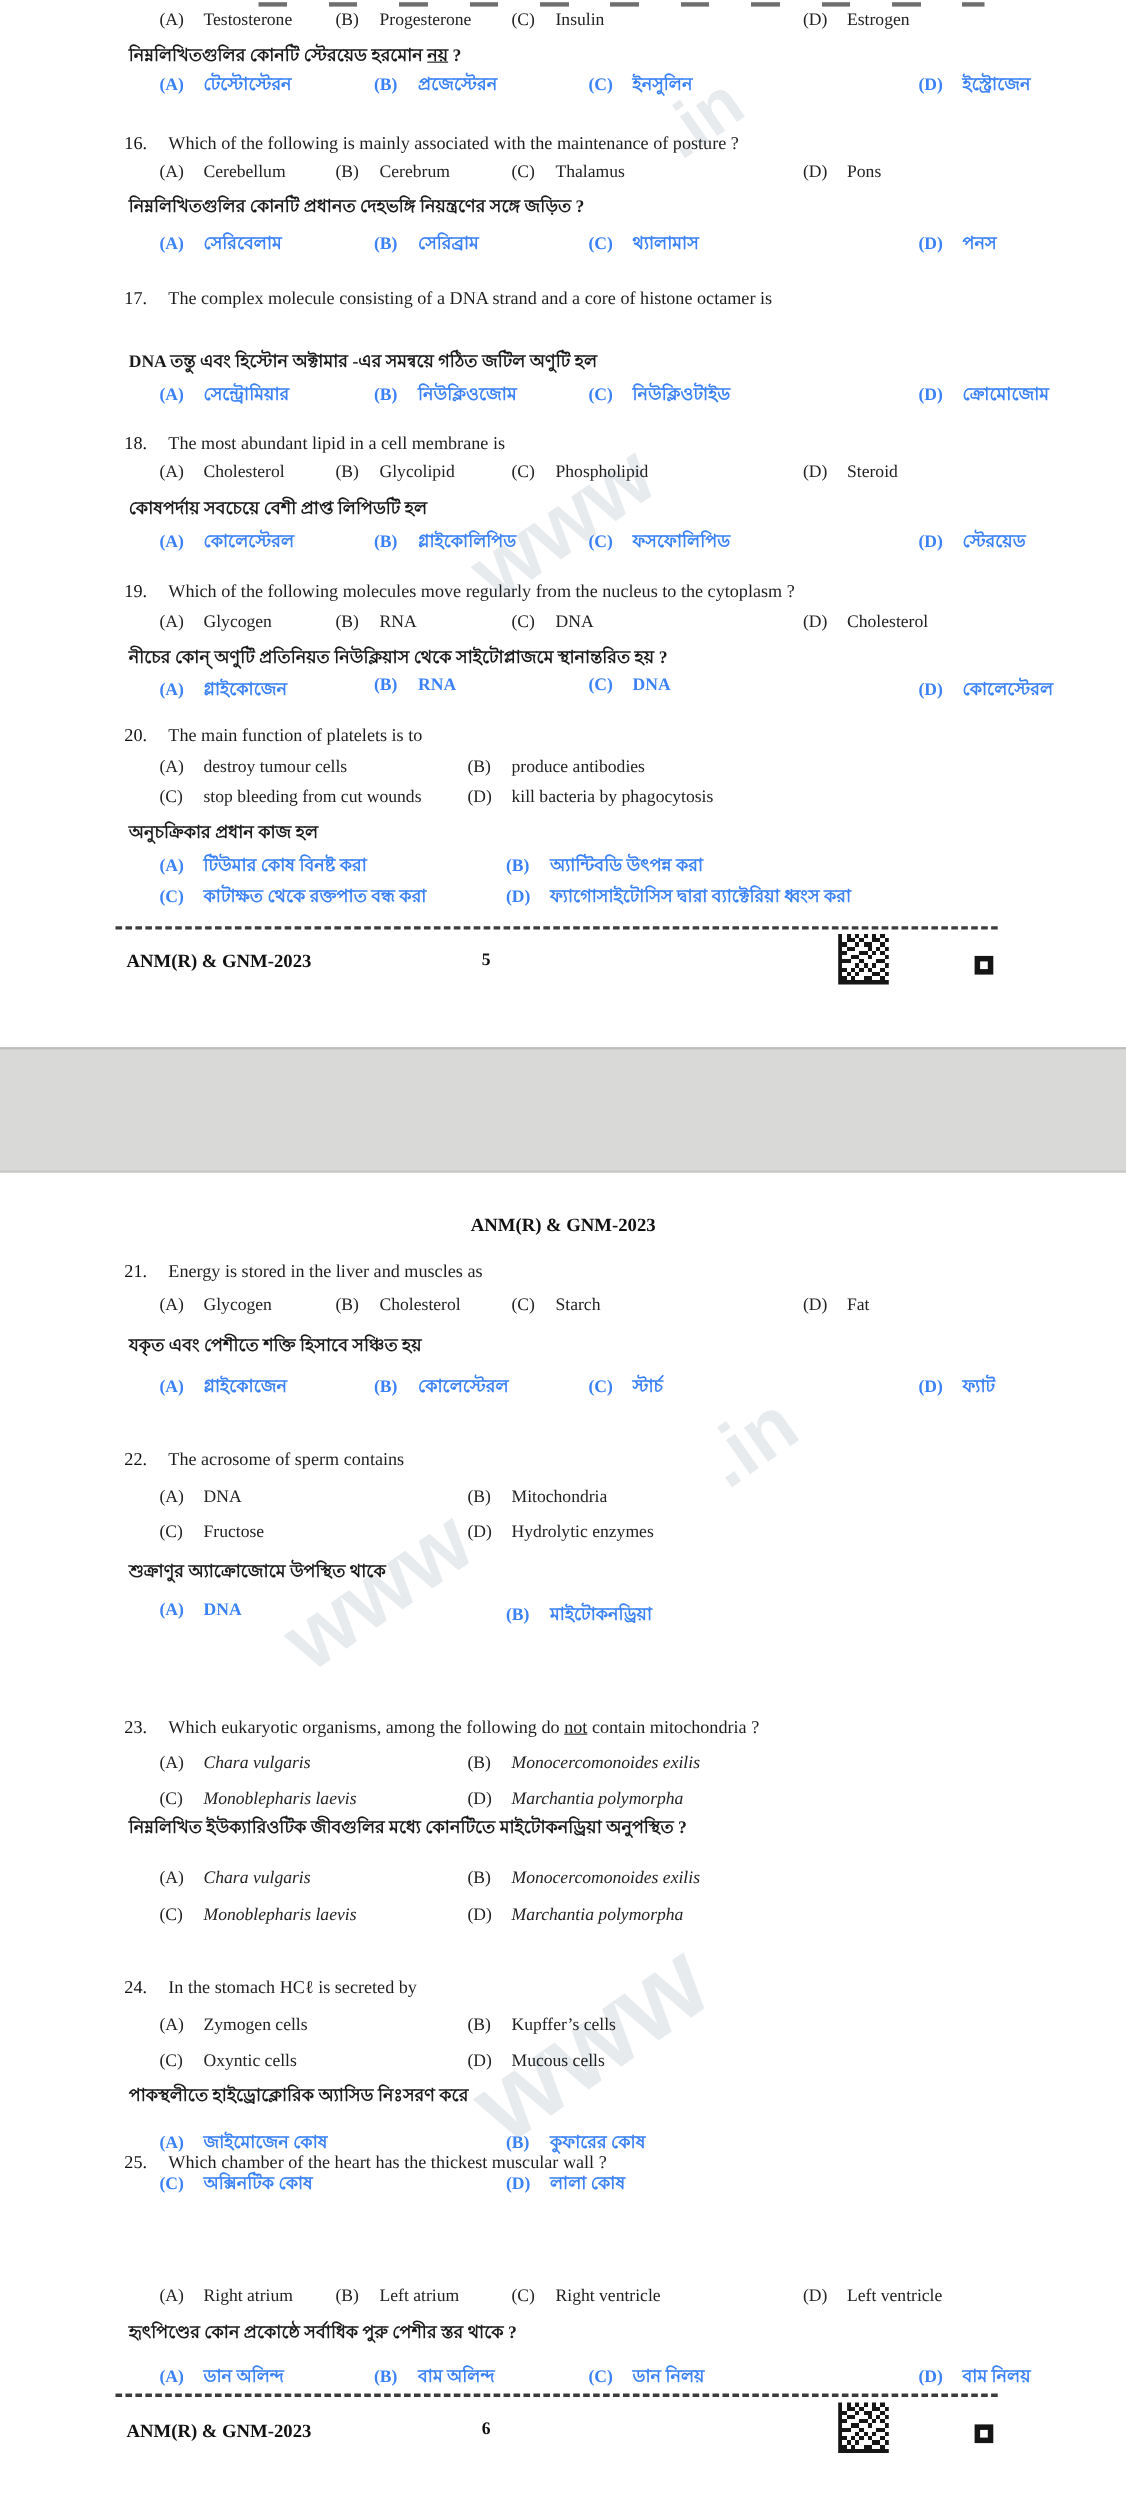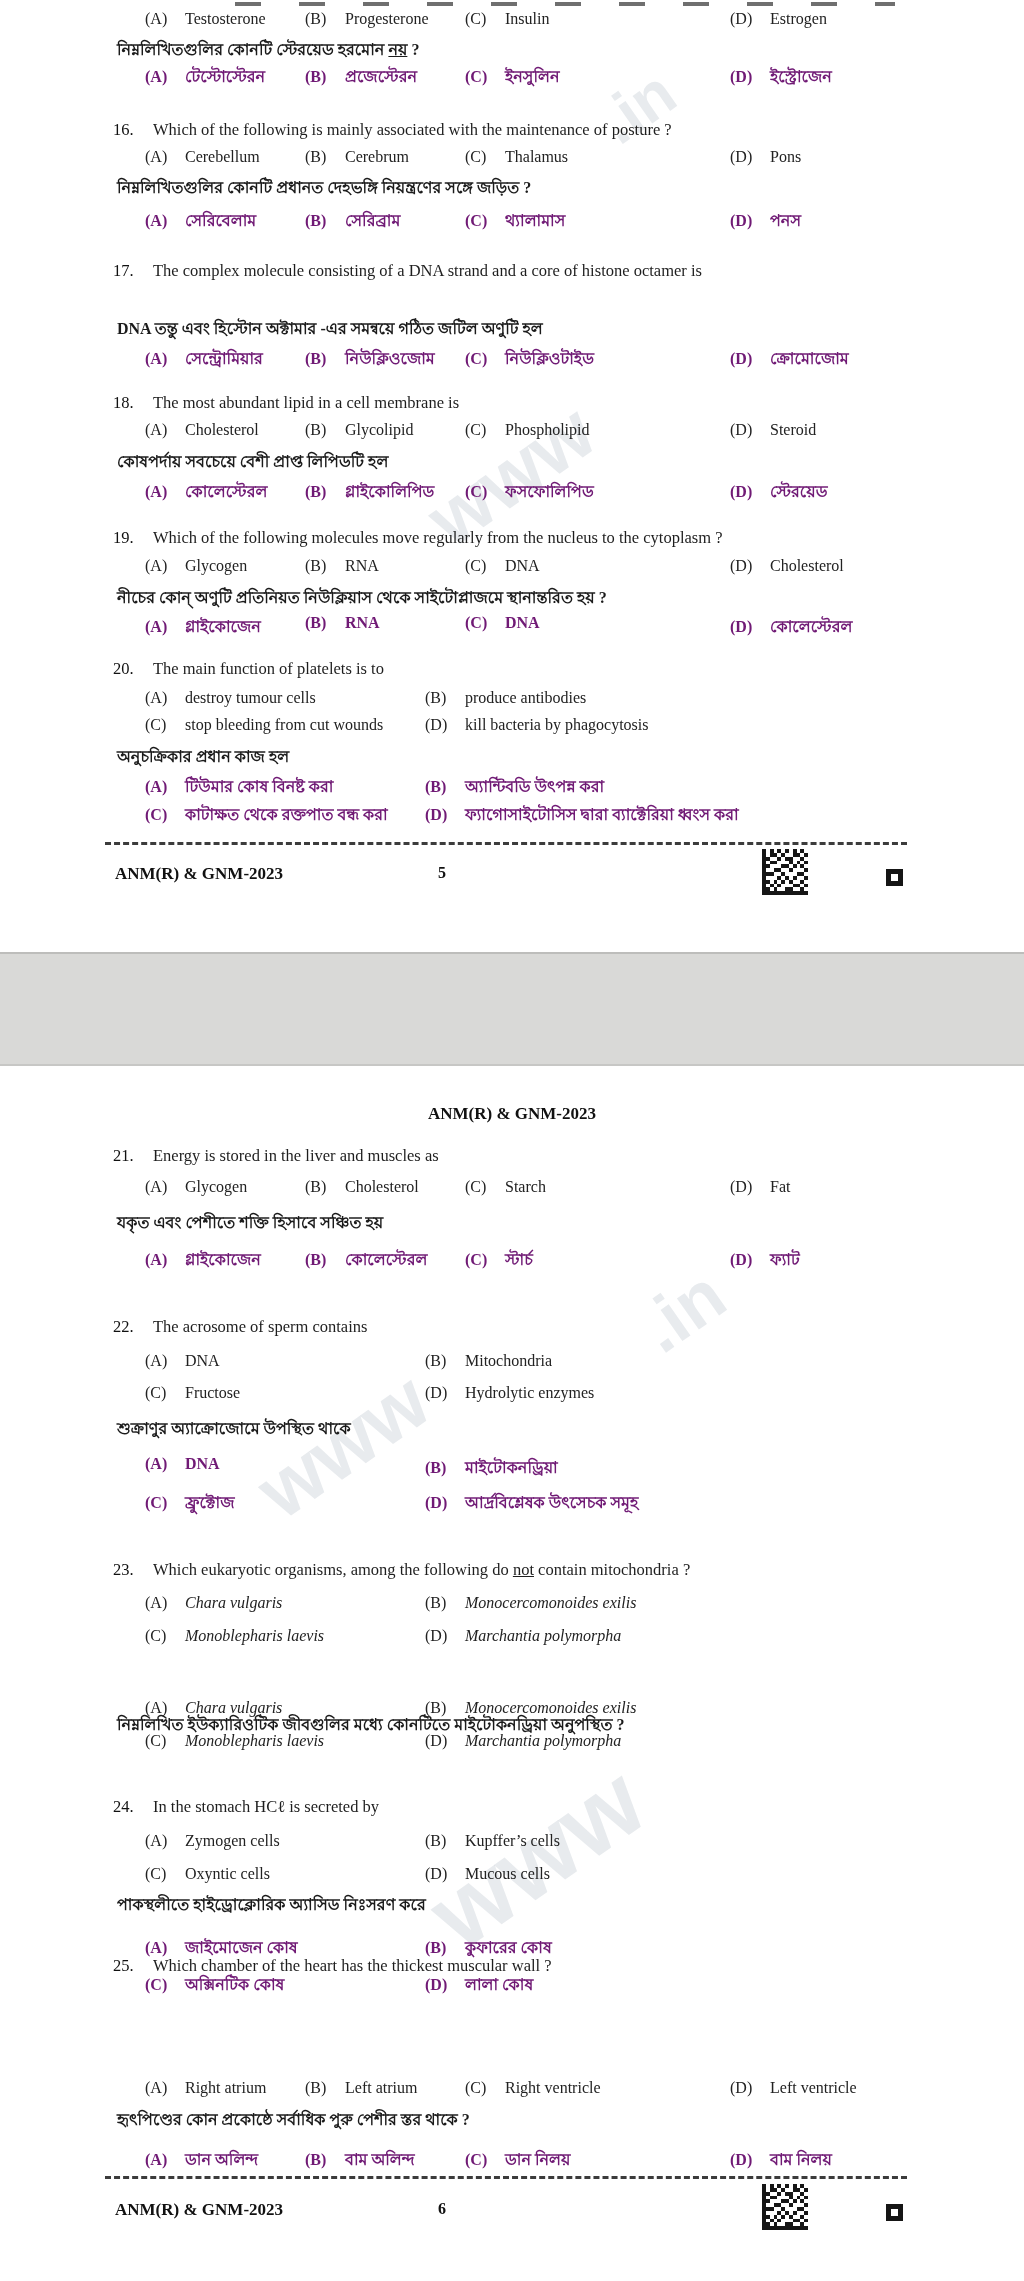--- a/index.html
+++ b/index.html
@@ -9,21 +9,21 @@
 
   .qline { position:absolute; left:113px; font-size:16.5px; color:#1e1e1e; white-space:nowrap; }
   .qnum  { display:inline-block; width:40px; font-weight:400; color:#111; }
   .bnq   { position:absolute; left:117px; font-size:16px; font-weight:700; color:#1b1b1b; white-space:nowrap; }
 
   .row   { position:absolute; left:145px; font-size:16px; color:#222; white-space:nowrap; }
   .r4    { display:grid; grid-template-columns:160px 160px 265px auto; width:815px; }
   .r2    { display:grid; grid-template-columns:280px auto; width:815px; }
   .opt   { white-space:nowrap; }
   .k     { display:inline-block; min-width:40px; }
-  .bn    { font-weight:700; color:#701a75; }
+  .bn    { font-weight:700; color:#3b82f6;gap:35px; }
   .it    { font-style:italic; }
   .ul    { text-decoration:underline; }
 
   .cut   { position:absolute; top:2px; left:235px; width:660px; height:4px;
            background:repeating-linear-gradient(90deg,#6f6f6f 0 26px, transparent 26px 64px); }
 
   .dash  { position:absolute; left:105px; width:802px; height:0; border-top:3px dashed #3c3c3c; }
   .ftitle{ position:absolute; left:115px; font-weight:700; font-size:17px; color:#111; white-space:nowrap; }
   .fpage { position:absolute; left:438px; font-weight:700; font-size:16px; color:#111; }
   .hdr   { position:absolute; left:0; width:1024px; text-align:center; font-weight:700; font-size:17px; color:#111; }
@@ -188,37 +188,33 @@
   </div>
   <div class="row r2" style="top:1384px">
     <span class="opt"><span class="k">(C)</span><span>Fructose</span></span>
     <span class="opt"><span class="k">(D)</span><span>Hydrolytic enzymes</span></span>
   </div>
   <div class="bnq" style="top:1416px">শুক্রাণুর অ্যাক্রোজোমে উপস্থিত থাকে</div>
   <div class="row r2 bn" style="top:1455px">
     <span class="opt"><span class="k">(A)</span><span>DNA</span></span>
     <span class="opt"><span class="k">(B)</span><span>মাইটোকনড্রিয়া</span></span>
   </div>
-  <div class="row r2 bn" style="top:1490px">
-    <span class="opt"><span class="k">(C)</span><span>ফ্রুক্টোজ</span></span>
-    <span class="opt"><span class="k">(D)</span><span>আর্দ্রবিশ্লেষক উৎসেচক সমূহ</span></span>
-  </div>
 
   <div class="qline" style="top:1560px">
     <span class="qnum">23.</span><span>Which eukaryotic organisms, among the following do </span><span class="ul">not</span><span> contain mitochondria ?</span>
   </div>
   <div class="row r2" style="top:1594px">
     <span class="opt"><span class="k">(A)</span><span class="it">Chara vulgaris</span></span>
     <span class="opt"><span class="k">(B)</span><span class="it">Monocercomonoides exilis</span></span>
   </div>
   <div class="row r2" style="top:1627px">
     <span class="opt"><span class="k">(C)</span><span class="it">Monoblepharis laevis</span></span>
     <span class="opt"><span class="k">(D)</span><span class="it">Marchantia polymorpha</span></span>
   </div>
-  <div class="bnq" style="top:1712px">নিম্নলিখিত ইউক্যারিওটিক জীবগুলির মধ্যে কোনটিতে মাইটোকনড্রিয়া অনুপস্থিত ?</div>
+  <div class="bnq" style="top:1648px">নিম্নলিখিত ইউক্যারিওটিক জীবগুলির মধ্যে কোনটিতে মাইটোকনড্রিয়া অনুপস্থিত ?</div>
   <div class="row r2" style="top:1699px">
     <span class="opt"><span class="k">(A)</span><span class="it">Chara vulgaris</span></span>
     <span class="opt"><span class="k">(B)</span><span class="it">Monocercomonoides exilis</span></span>
   </div>
   <div class="row r2" style="top:1732px">
     <span class="opt"><span class="k">(C)</span><span class="it">Monoblepharis laevis</span></span>
     <span class="opt"><span class="k">(D)</span><span class="it">Marchantia polymorpha</span></span>
   </div>
 
   <div class="qline" style="top:1797px">

